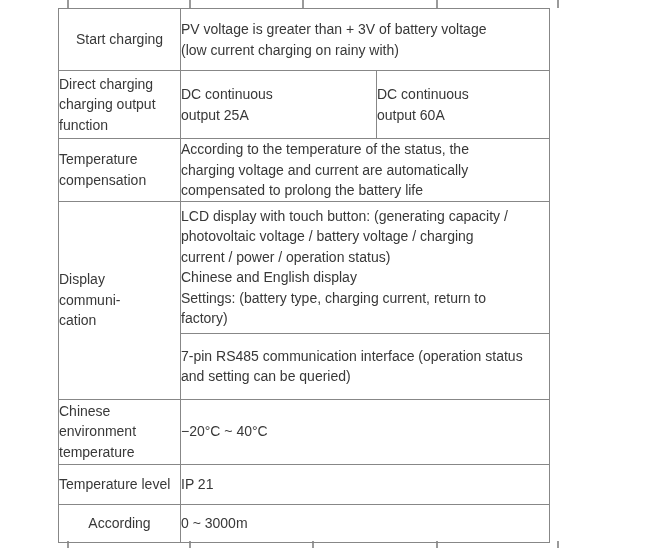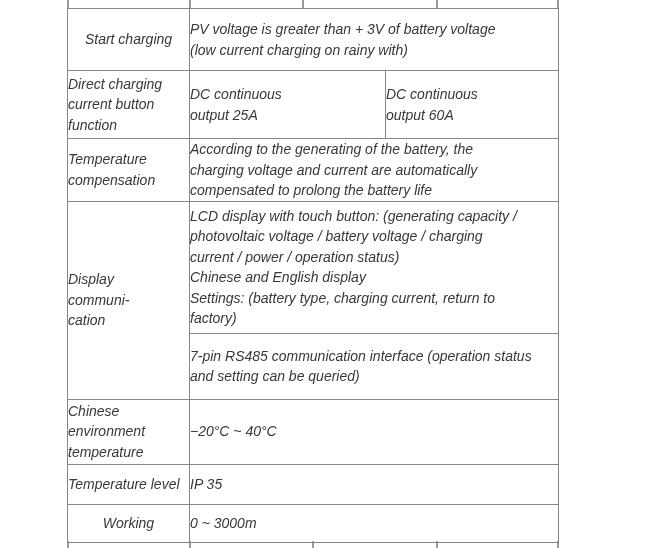--- a/index.html
+++ b/index.html
@@ -10,21 +10,21 @@
     font-family: "Liberation Sans", sans-serif;
   }
   .page {
     position: relative;
     width: 650px; height: 548px;
     overflow: hidden;
     background: #ffffff;
   }
   .spec-table-wrap {
     position: absolute;
-    left: 67px; top: 8px; font-style: italic;
+    left: 58px; top: 8px;
   }
   table.spec {
     border-collapse: collapse;
     table-layout: fixed;
     width: 491px;
   }
   table.spec td {
     border: 1.5px solid #878787;
     vertical-align: middle;
     color: #383838;
@@ -88,32 +88,32 @@
 
       <tbody>
           <tr style="height:62px">
         <td class="lbl-c">Start charging</td>
         <td colspan="2" class="lbl pad17">PV voltage is greater than + 3V of battery voltage
 (low current charging on rainy with)</td>
       </tr>
 
       <tr style="height:68px">
         <td class="lbl pad7">Direct charging
-current button
+charging output
 function</td>
         <td class="lbl pad15">DC continuous
 output 25A</td>
         <td class="lbl pad15">DC continuous
 output 60A</td>
       </tr>
 
       <tr style="height:62px">
         <td class="lbl pad12">Temperature
 compensation</td>
-        <td colspan="2" class="lbl pad10">According to the generating of the battery, the
+        <td colspan="2" class="lbl pad10">According to the temperature of the status, the
 charging voltage and current are automatically
 compensated to prolong the battery life</td>
       </tr>
 
       <tr style="height:132px">
         <td rowspan="2" class="lbl big-label">Display
 communi-
 cation</td>
         <td colspan="2" class="lbl pad15">LCD display with touch button: (generating capacity /
 photovoltaic voltage / battery voltage / charging
@@ -130,24 +130,24 @@
 
       <tr style="height:65px">
         <td class="lbl pad7">Chinese
 environment
 temperature</td>
         <td colspan="2" class="center-val fs17">−20°C ~ 40°C</td>
       </tr>
 
       <tr style="height:40px">
         <td class="lbl pad9">Temperature level</td>
-        <td colspan="2" class="center-val fs14">IP 35</td>
+        <td colspan="2" class="center-val fs14">IP 21</td>
       </tr>
 
       <tr style="height:38px">
-        <td class="lbl-c">Working</td>
+        <td class="lbl-c">According</td>
         <td colspan="2" class="center-val fs16">0 ~ 3000m</td>
       </tr>
 
     </tbody>
       </table>
   </div>
 </div>
 
 </body></html>

